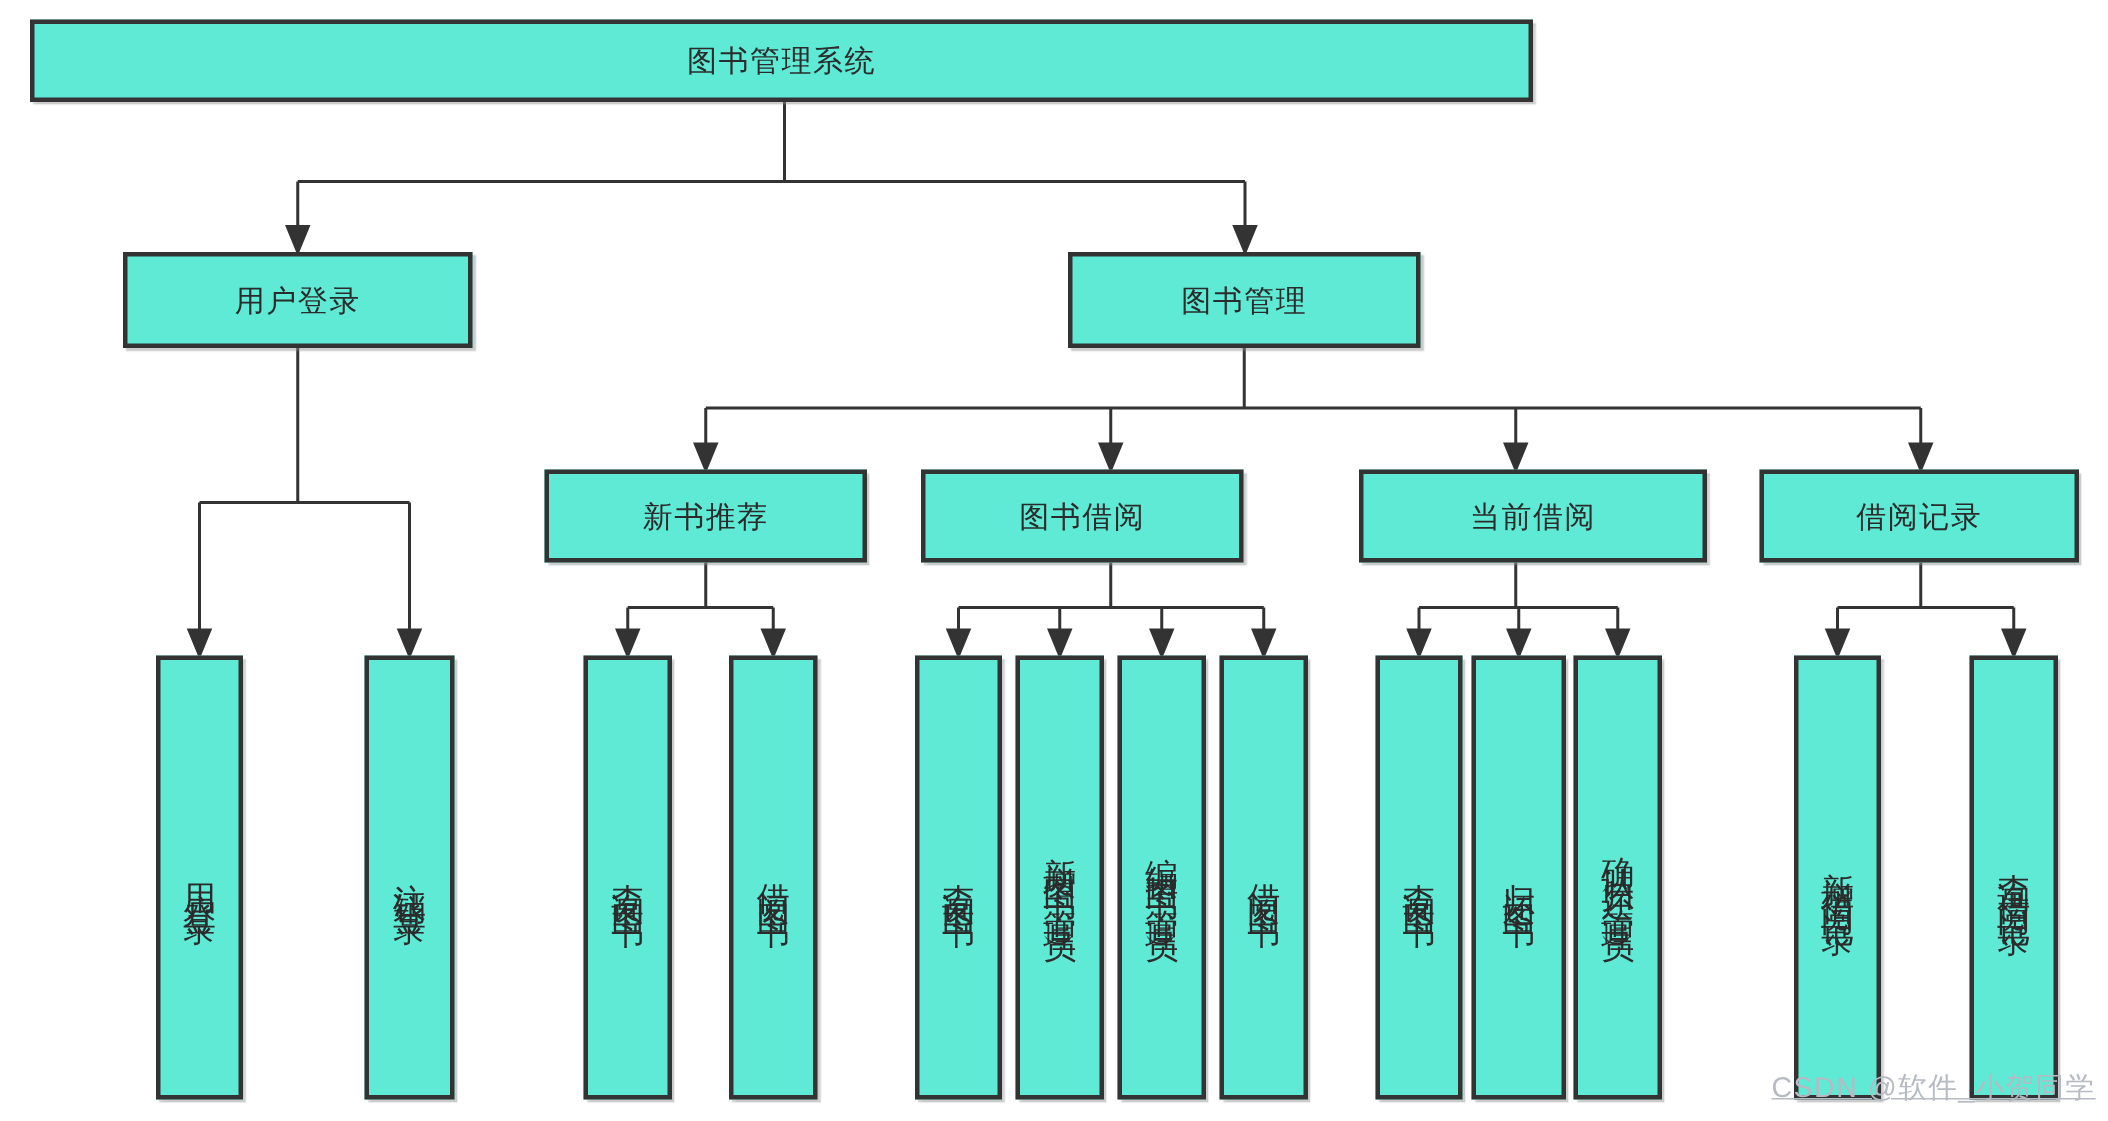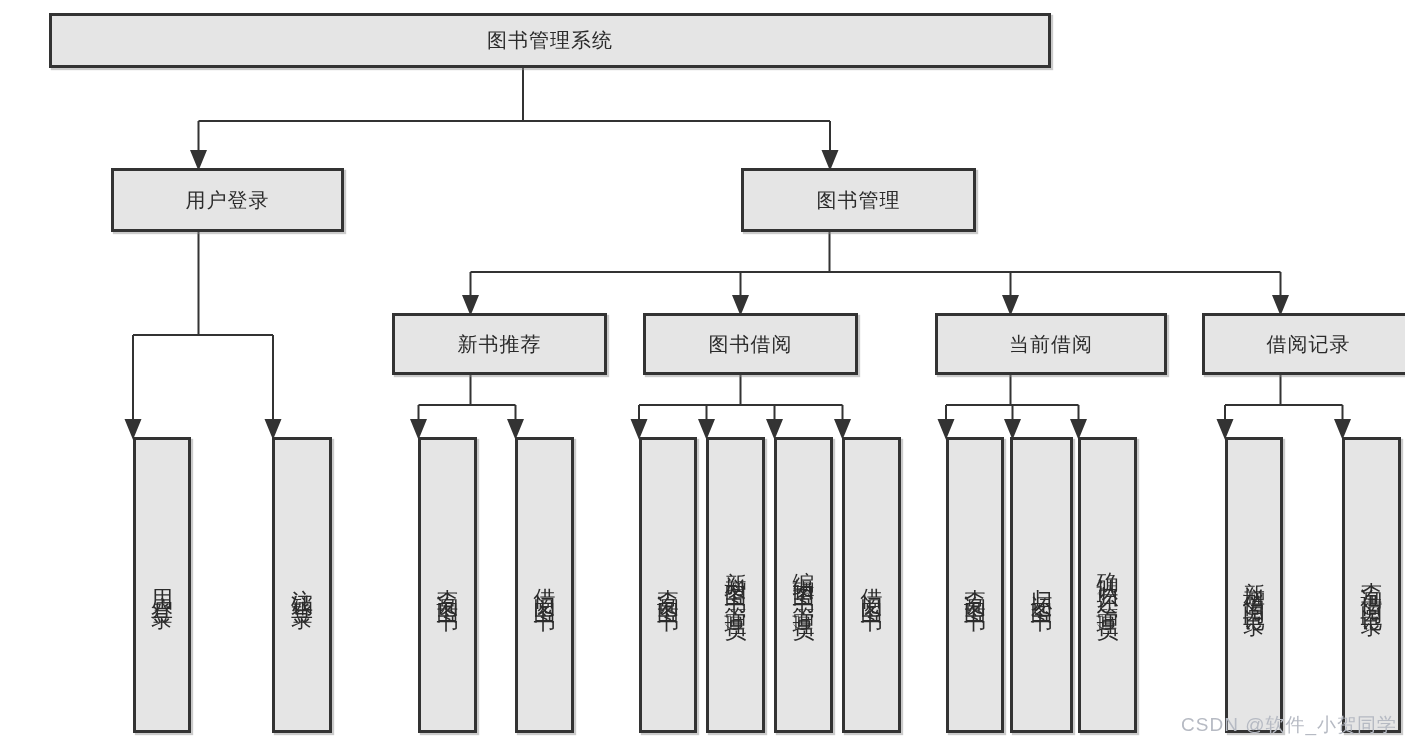--- a/index.html
+++ b/index.html
@@ -8,44 +8,44 @@
     width:1405px; height:747px;
     background:#ffffff;
     font-family:"Liberation Sans", sans-serif;
     color:#2b2b2b;
     overflow:hidden;
   }
   .connectors { position:absolute; left:0; top:0; width:1405px; height:747px; }
   .box {
     position:absolute;
     box-sizing:border-box;
-    background:#e5e5e5;
+    background:#5eead4;
     border:3px solid #333333;
     display:flex; align-items:center; justify-content:center;
     box-shadow:2px 2px 1px rgba(140,140,140,0.45);
     text-align:center;
-    margin-left:29px;
   }
   .h { font-size:20px; letter-spacing:1px; }
   .root-box { font-size:20px; }
   .leaf {
     top:437px; height:296px;
     writing-mode:vertical-rl;
     text-orientation:mixed;
     font-size:22px;
     letter-spacing:7px;
     line-height:1;
   }
   .watermark {
     position:absolute;
     right:8px; top:712px;
     font-size:19px;
     color:#b6bac3;
     letter-spacing:1px;
     white-space:nowrap;
+    text-decoration:underline;
   }
 </style>
 </head>
 <body>
 
 <div class="stage">
 
   <svg class="connectors" viewBox="0 0 1405 747" xmlns="http://www.w3.org/2000/svg">
     <g stroke="#333333" stroke-width="2" fill="#333333">
       <path fill="none" d="M523 68 V121 M198.5 121 H830 M198.5 121 V153 M830 121 V153"></path>

